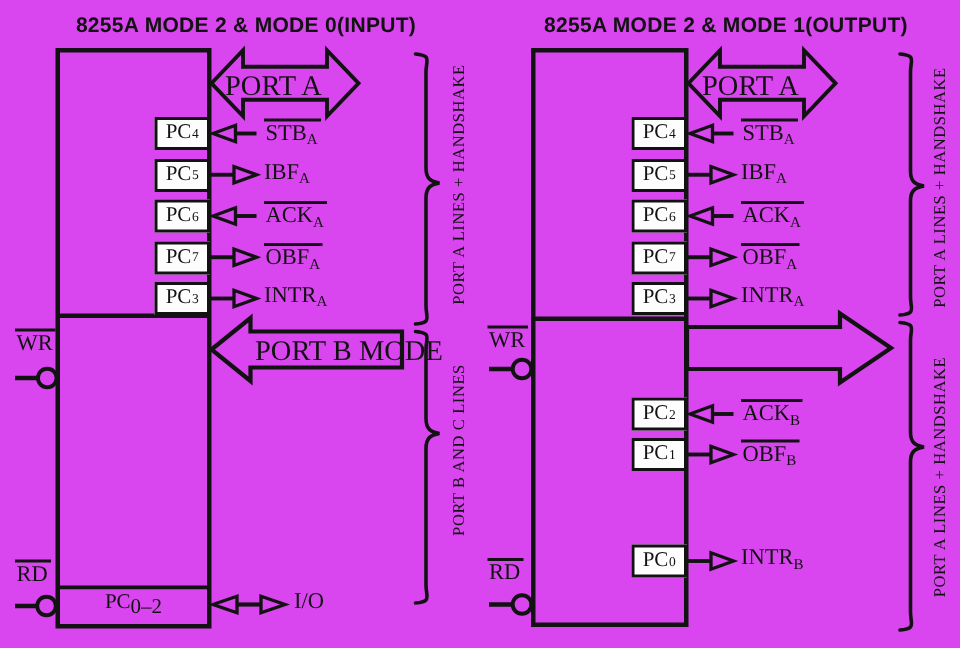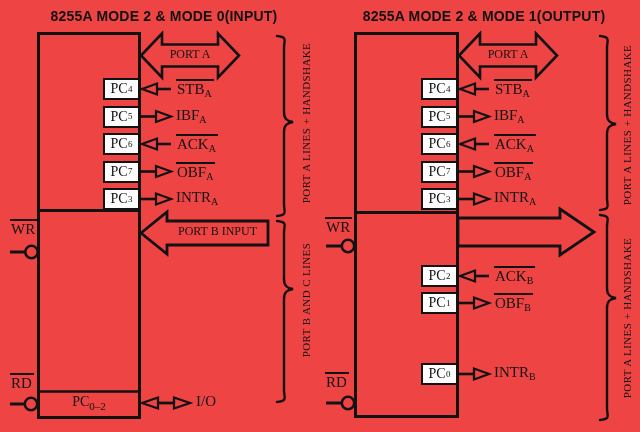--- a/index.html
+++ b/index.html
@@ -1,28 +1,28 @@
 <!DOCTYPE html>
 <html><head>
 <meta charset="utf-8">
 <style>
   html,body{margin:0;padding:0;background:#fdfdfd;width:640px;height:432px;overflow:hidden;}
-  #stage{position:relative;width:640px;height:432px;background:#ef4444;color:#121212;
+  #stage{position:relative;width:640px;height:432px;background:#d946ef;color:#121212;
          font-family:"Liberation Serif","DejaVu Serif",serif;}
   #layer{position:absolute;left:0;top:0;}
   .title{position:absolute;top:8px;text-align:center;font-family:"Liberation Sans","DejaVu Sans",sans-serif;
          font-weight:bold;font-size:14px;letter-spacing:0.2px;white-space:nowrap;}
   .pcbox{position:absolute;width:37px;height:22px;border:2.5px solid #121212;box-sizing:border-box;
          display:flex;align-items:center;justify-content:center;font-size:14px;background:#fdfdfd;}
   .pcbox sub{font-size:9px;vertical-align:-3px;line-height:1;margin-left:0.5px;}
   .sig{position:absolute;height:20px;display:flex;align-items:flex-start;font-size:15px;white-space:nowrap;}
   .sig sub{font-size:10px;line-height:1;vertical-align:-3px;}
   .ov{border-top:2px solid #121212;padding:0 2px 0 1px;display:inline-block;line-height:1.1;}
   .pinctl{position:absolute;font-size:15px;white-space:nowrap;}
-  .arrowtext{position:absolute;text-align:center;font-size:12px;white-space:nowrap;}
+  .arrowtext{position:absolute;text-align:left;font-size:19px;white-space:nowrap;}
   .vlabel{position:absolute;width:230px;height:14px;display:flex;align-items:center;justify-content:center;
           transform:rotate(-90deg);font-size:11px;letter-spacing:0.4px;white-space:nowrap;}
   .strip{position:absolute;text-align:center;font-size:14px;}
   svg .ln{stroke:#121212;fill:none;}
 </style>
 </head>
 <body>
 
 <div id="stage">
 
@@ -125,21 +125,21 @@
     <path d="M 277,221 C 288,222 284,225 284,233 L 284,279 C 284,286 287,288 293,289 C 287,290 284,292 284,299 L 284,390 C 284,398 288,401 277,402" class="ln" stroke-width="2.4" stroke-linecap="round"></path>
     <path d="M 600,36 C 611,37 607,40 607,48 L 607,114 C 607,121 610,123 616,124 C 610,125 607,127 607,134 L 607,198 C 607,206 611,209 600,210" class="ln" stroke-width="2.4" stroke-linecap="round"></path>
     <path d="M 600,215 C 611,216 607,219 607,227 L 607,288 C 607,295 610,297 616,298 C 610,299 607,301 607,308 L 607,408 C 607,416 611,419 600,420" class="ln" stroke-width="2.4" stroke-linecap="round"></path>
   </svg>
 
   <div class="title" style="left:36px;width:256px;">8255A MODE 2 &amp; MODE 0(INPUT)</div>
   <div class="title" style="left:352px;width:264px;text-align:center;">8255A MODE 2 &amp; MODE 1(OUTPUT)</div>
 
   <div class="arrowtext" style="left:150px;top:47px;width:80px;">PORT A</div>
   <div class="arrowtext" style="left:468px;top:47px;width:80px;">PORT A</div>
-  <div class="arrowtext" style="left:170px;top:224px;width:95px;">PORT B INPUT</div>
+  <div class="arrowtext" style="left:170px;top:224px;width:95px;">PORT B MODE</div>
 
   <div class="pcbox" style="left:103px;top:78px;">
       <span>PC</span>
       <sub>4</sub>
     </div>
   <div class="pcbox" style="left:103px;top:105.5px;">
       <span>PC</span>
       <sub>5</sub>
     </div>
   <div class="pcbox" style="left:103px;top:133px;">
@@ -229,21 +229,21 @@
     </div>
   <div class="sig" style="left:494px;top:364px;">
       <span><span>INTR</span><sub>B</sub></span>
     </div>
 
   <div class="pinctl" style="left:10px;top:219px;"><span class="ov">WR</span></div>
   <div class="pinctl" style="left:10px;top:373px;"><span class="ov">RD</span></div>
   <div class="pinctl" style="left:325px;top:217px;"><span class="ov">WR</span></div>
   <div class="pinctl" style="left:325px;top:372px;"><span class="ov">RD</span></div>
 
-  <div class="strip" style="left:56px;top:394px;width:66px;"><span>PC</span><sub style="font-size:11px;">0–2</sub></div>
+  <div class="strip" style="left:56px;top:394px;width:66px;"><span>PC</span><sub style="font-size:14px;">0–2</sub></div>
   <div class="sig" style="left:196px;top:393px;">
       <span>I/O</span>
     </div>
 
   <div class="vlabel" style="left:191px;top:116px;">PORT A LINES + HANDSHAKE</div>
   <div class="vlabel" style="left:191px;top:293px;">PORT B AND C LINES</div>
   <div class="vlabel" style="left:512px;top:118px;">PORT A LINES + HANDSHAKE</div>
   <div class="vlabel" style="left:512px;top:311px;">PORT A LINES + HANDSHAKE</div>
 
 </div>

